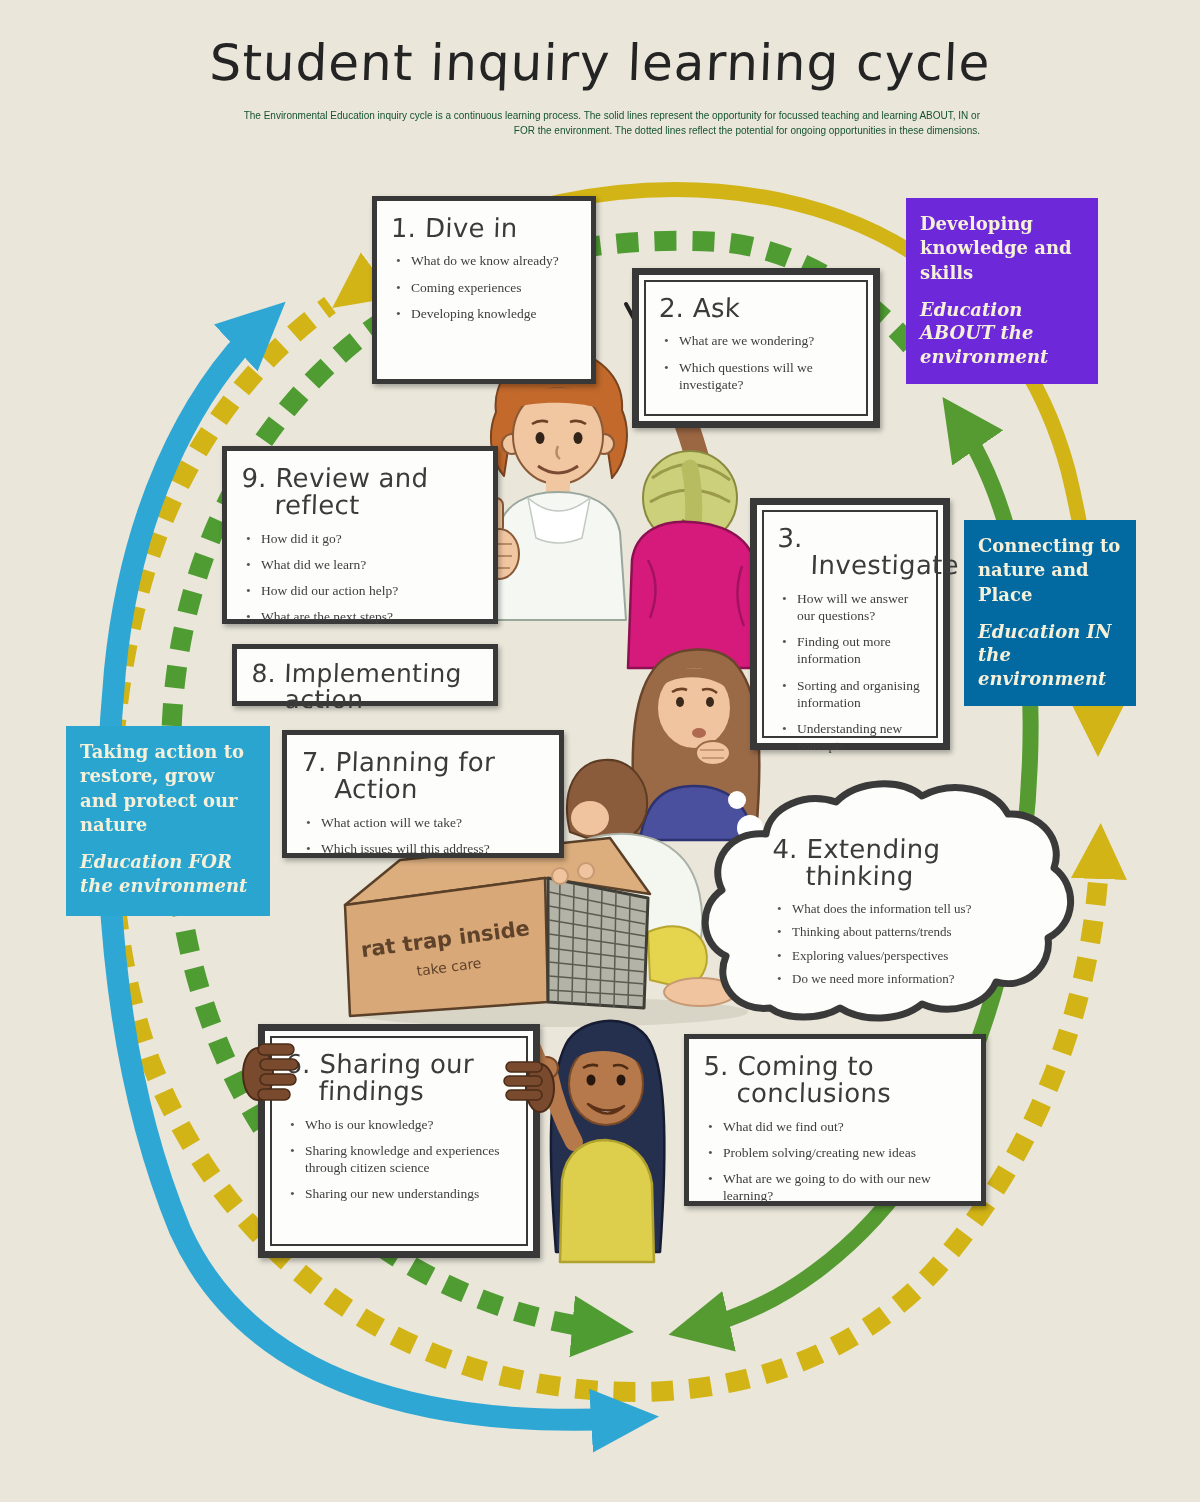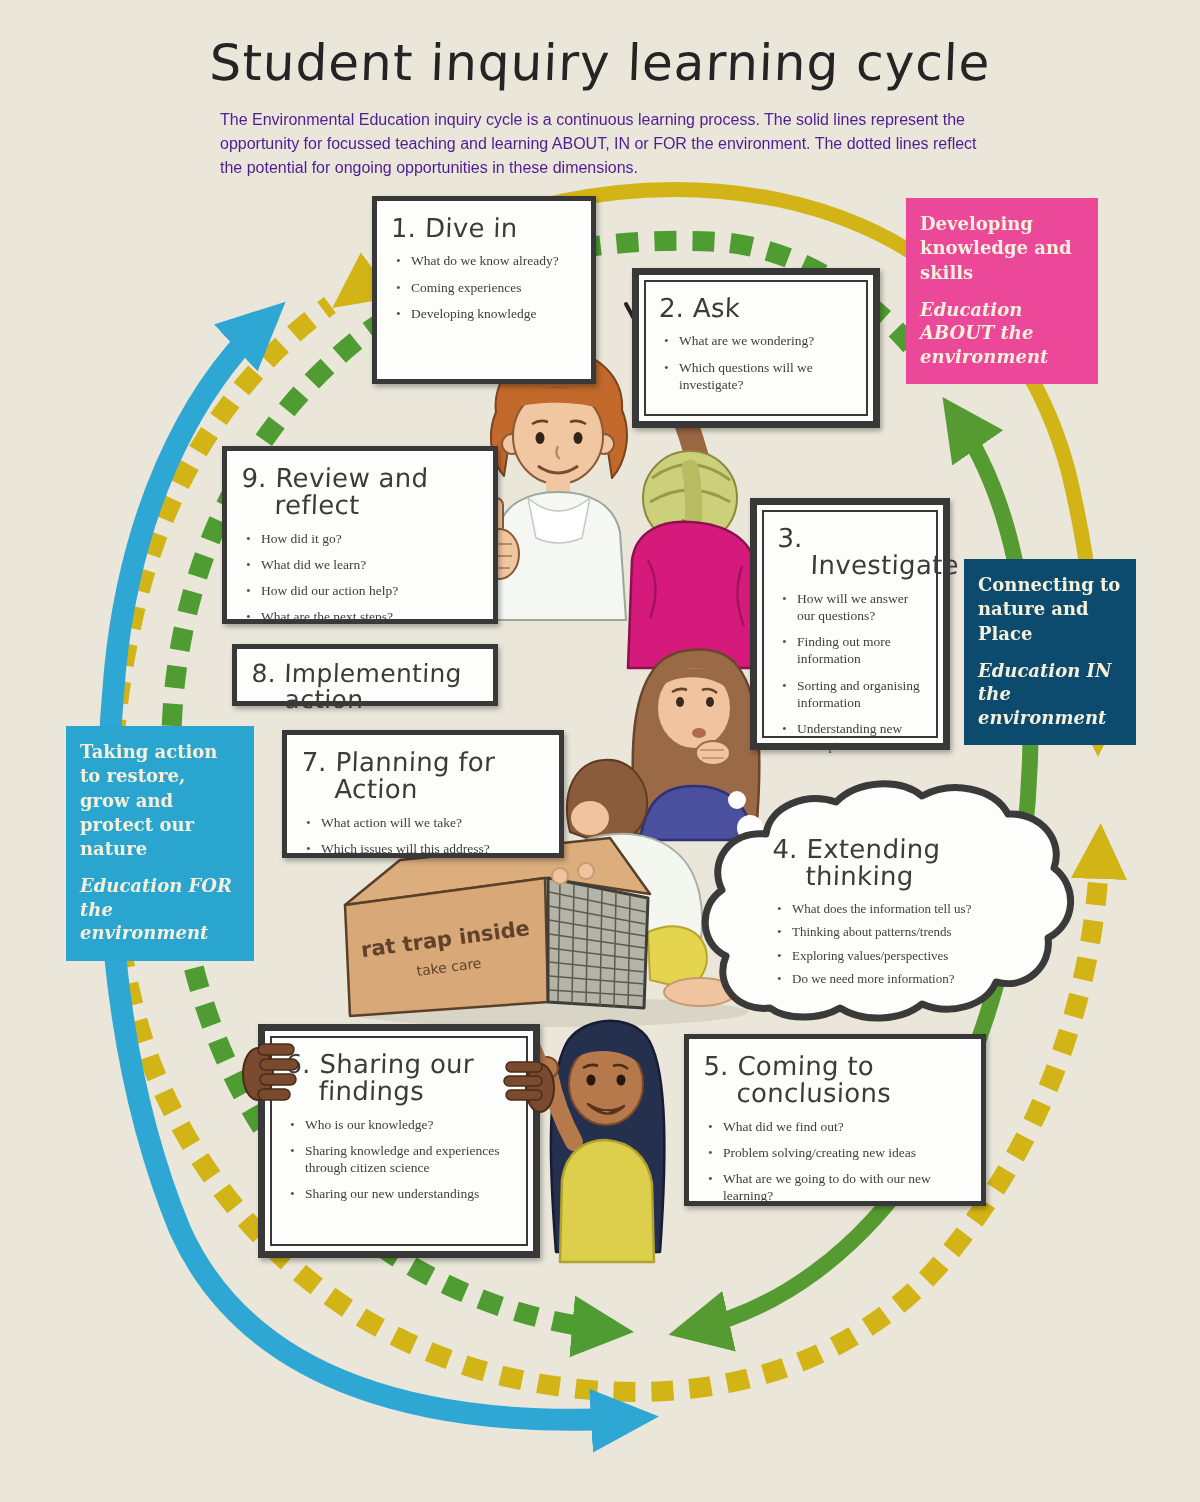--- a/index.html
+++ b/index.html
@@ -3,37 +3,37 @@
 <meta charset="utf-8">
 <style>
   html,body{margin:0;padding:0;}
   body{width:1200px;height:1502px;background:#eae6da;font-family:"Liberation Sans",sans-serif;overflow:hidden;}
   #canvas{position:relative;width:1200px;height:1502px;}
 
   
   #title{position:absolute;left:0;top:34px;width:1200px;text-align:center;
          font-family:"DejaVu Sans",sans-serif;font-size:50px;font-weight:400;
          letter-spacing:1px;color:#242424;transform:skewX(-2deg);}
-  #subtitle{position:absolute;left:220px;top:108px;width:760px;text-align:left;
-         font-size:16px;line-height:1.5;color:#4c1d95;}
+  #subtitle{position:absolute;left:220px;top:108px;width:760px;text-align:right;
+         font-size:10px;line-height:1.5;color:#14532d;}
 
   
   svg.layer{position:absolute;left:0;top:0;pointer-events:none;}
   #arcs{z-index:1;}
   #chars{z-index:3;}
   #hands{z-index:5;}
 
   
   .label{position:absolute;z-index:2;padding:14px 14px 16px;color:#f5f0d9;
          font-family:"DejaVu Serif",serif;box-sizing:border-box;}
   .label .t{font-weight:bold;font-size:18px;line-height:1.35;}
   .label .s{font-weight:bold;font-style:italic;font-size:18px;line-height:1.3;margin-top:13px;}
-  #label-about{left:906px;top:198px;width:192px;min-height:152px;background:#ec4899;}
-  #label-in{left:964px;top:520px;width:172px;min-height:148px;background:#0c4a6e;margin-top:39px;}
-  #label-for{left:66px;top:726px;width:188px;min-height:190px;background:#2aa5d0;}
+  #label-about{left:906px;top:198px;width:192px;min-height:152px;background:#6d28d9;}
+  #label-in{left:964px;top:520px;width:172px;min-height:148px;background:#0369a1;}
+  #label-for{left:66px;top:726px;width:204px;min-height:190px;background:#2aa5d0;}
 
   
   .box{position:absolute;z-index:4;background:#fdfdfb;border:5px solid #383838;
        box-shadow:2px 3px 5px rgba(0,0,0,.30);padding:8px 14px;box-sizing:border-box;}
   .box.frame{border:7px solid #383838;
        box-shadow:inset 0 0 0 5px #fdfdfb, inset 0 0 0 7px #383838, 2px 3px 5px rgba(0,0,0,.30);
        padding:14px 20px;}
   .box h3,#cloud-text h3{font-family:"DejaVu Sans",sans-serif;font-weight:400;color:#3b3b3b;
        font-size:26px;line-height:1.05;margin:6px 0 10px;letter-spacing:.3px;
        padding-left:34px;text-indent:-34px;transform:skewX(-2deg);}

